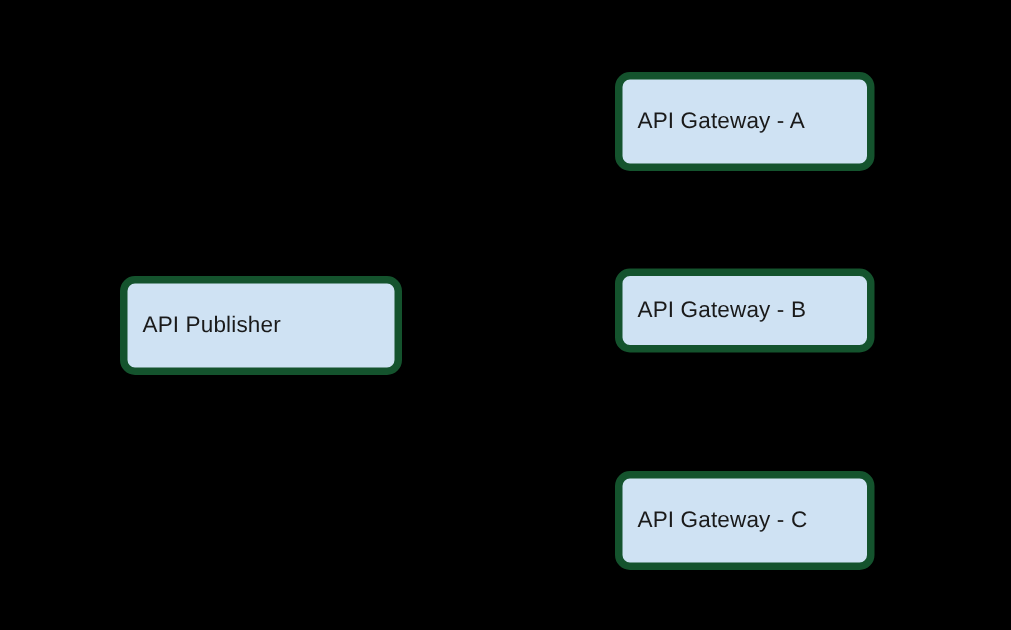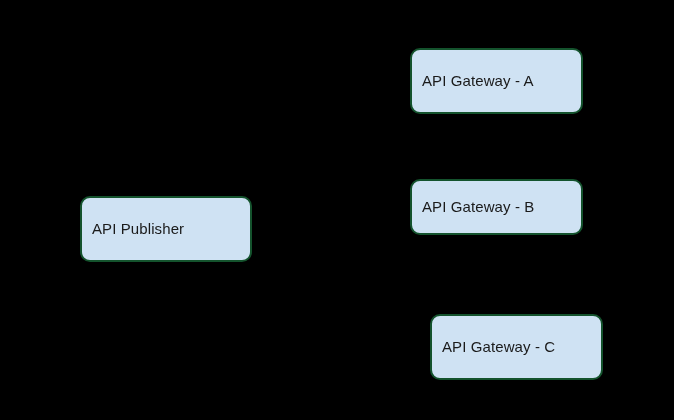--- a/index.html
+++ b/index.html
@@ -13,39 +13,39 @@
     width: 674px;
     height: 420px;
     background: #000000;
     overflow: hidden;
     font-family: "Liberation Sans", "DejaVu Sans", sans-serif;
   }
   .node {
     position: absolute;
     box-sizing: border-box;
     background: #cfe2f3;
-    border: 2px solid #14532d;
+    border: 5px solid #14532d;
     border-radius: 10px;
     display: flex;
     align-items: center;
     justify-content: flex-start;
   }
   .node-label {
     font-size: 15px;
     line-height: 18px;
     color: #1a1a1a;
     padding-left: 10px;
     padding-right: 10px;
     white-space: nowrap;
     letter-spacing: 0.1px;
   }
-  .n-publisher { left: 80px;  top: 196px; width: 172px; height: 66px; }
+  .n-publisher { left: 80px;  top: 184px; width: 188px; height: 66px; }
   .n-gw-a      { left: 410px; top: 48px;  width: 173px; height: 66px; }
   .n-gw-b      { left: 410px; top: 179px; width: 173px; height: 56px; }
-  .n-gw-c      { left: 430px; top: 314px; width: 173px; height: 66px; }
+  .n-gw-c      { left: 410px; top: 314px; width: 173px; height: 66px; }
 </style>
 </head>
 <body>
 
 <div id="canvas">
 
   <div class="node n-publisher">
     <span class="node-label">API Publisher</span>
   </div>
 

